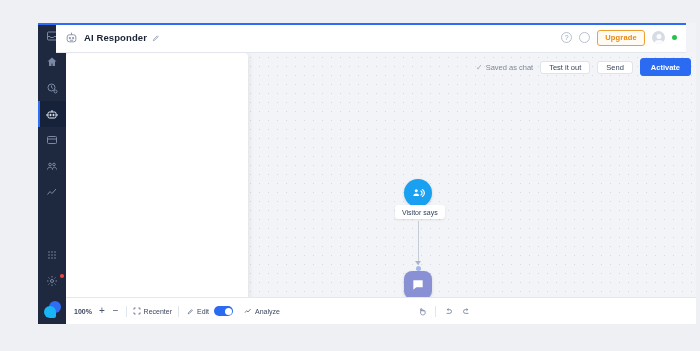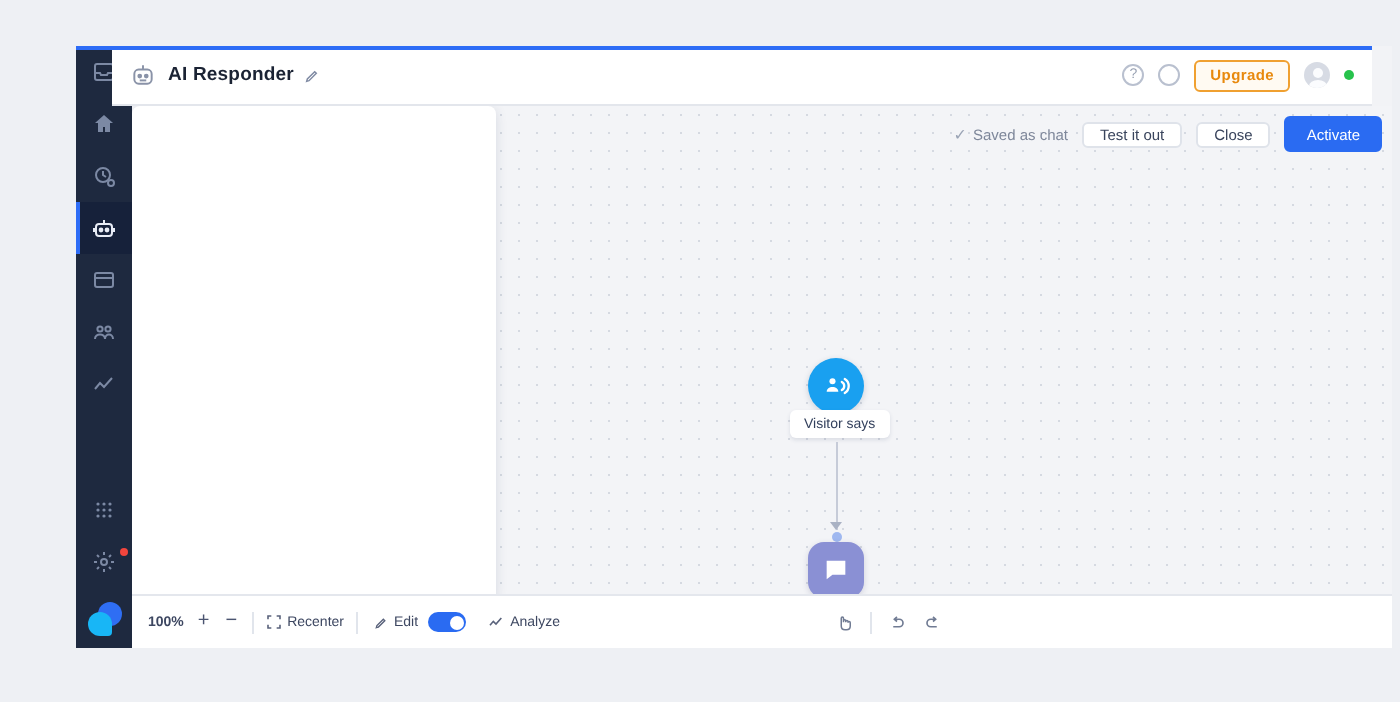--- a/index.html
+++ b/index.html
@@ -158,21 +158,21 @@
   }
   .saved-draft .check { color: #9aa3b5; font-size: 8px; }
   .btn-ghost {
     background: #ffffff; border: 1px solid #dfe3ea;
     border-radius: 3px; font-size: 7.5px; color: #39445c;
     padding: 1px 8px; font-weight: 500;
   }
   .btn-primary {
     background: #2a6bf2; border: 1px solid #2a6bf2;
     border-radius: 3px; font-size: 7.5px; color: #ffffff;
-    padding: 3.5px 10px; font-weight: 400;
+    padding: 3.5px 10px; font-weight: 700;
   }
 
   
   .node-trigger {
     position: absolute; left: 338px; top: 126px;
     width: 28px; height: 28px; border-radius: 50%;
     background: #19a0f0;
     display: flex; align-items: center; justify-content: center;
     box-shadow: 0 1px 3px rgba(20,50,90,.18);
   }
@@ -423,21 +423,21 @@
   </div>
 
   <div class="canvas">
 
     <div class="actionbar">
       <span class="saved-draft">
         <span class="check">✓</span>
         <span>Saved as chat</span>
       </span>
       <button class="btn-ghost">Test it out</button>
-      <button class="btn-ghost">Close</button>
+      <button class="btn-ghost">Send</button>
       <button class="btn-primary">Activate</button>
     </div>
 
     <div class="node-trigger">
       <span>
         <svg viewBox="0 0 24 24" fill="none" stroke="currentColor" stroke-width="2">
           <circle cx="9" cy="8" r="2.6" fill="currentColor" stroke="none"></circle>
           <path d="M4 17c0-2.8 2.3-4.2 5-4.2s5 1.4 5 4.2z" fill="currentColor" stroke="none"></path>
           <path d="M17 8.5a4 4 0 010 7M19.5 6a7 7 0 010 12" stroke-linecap="round"></path>
         </svg>

